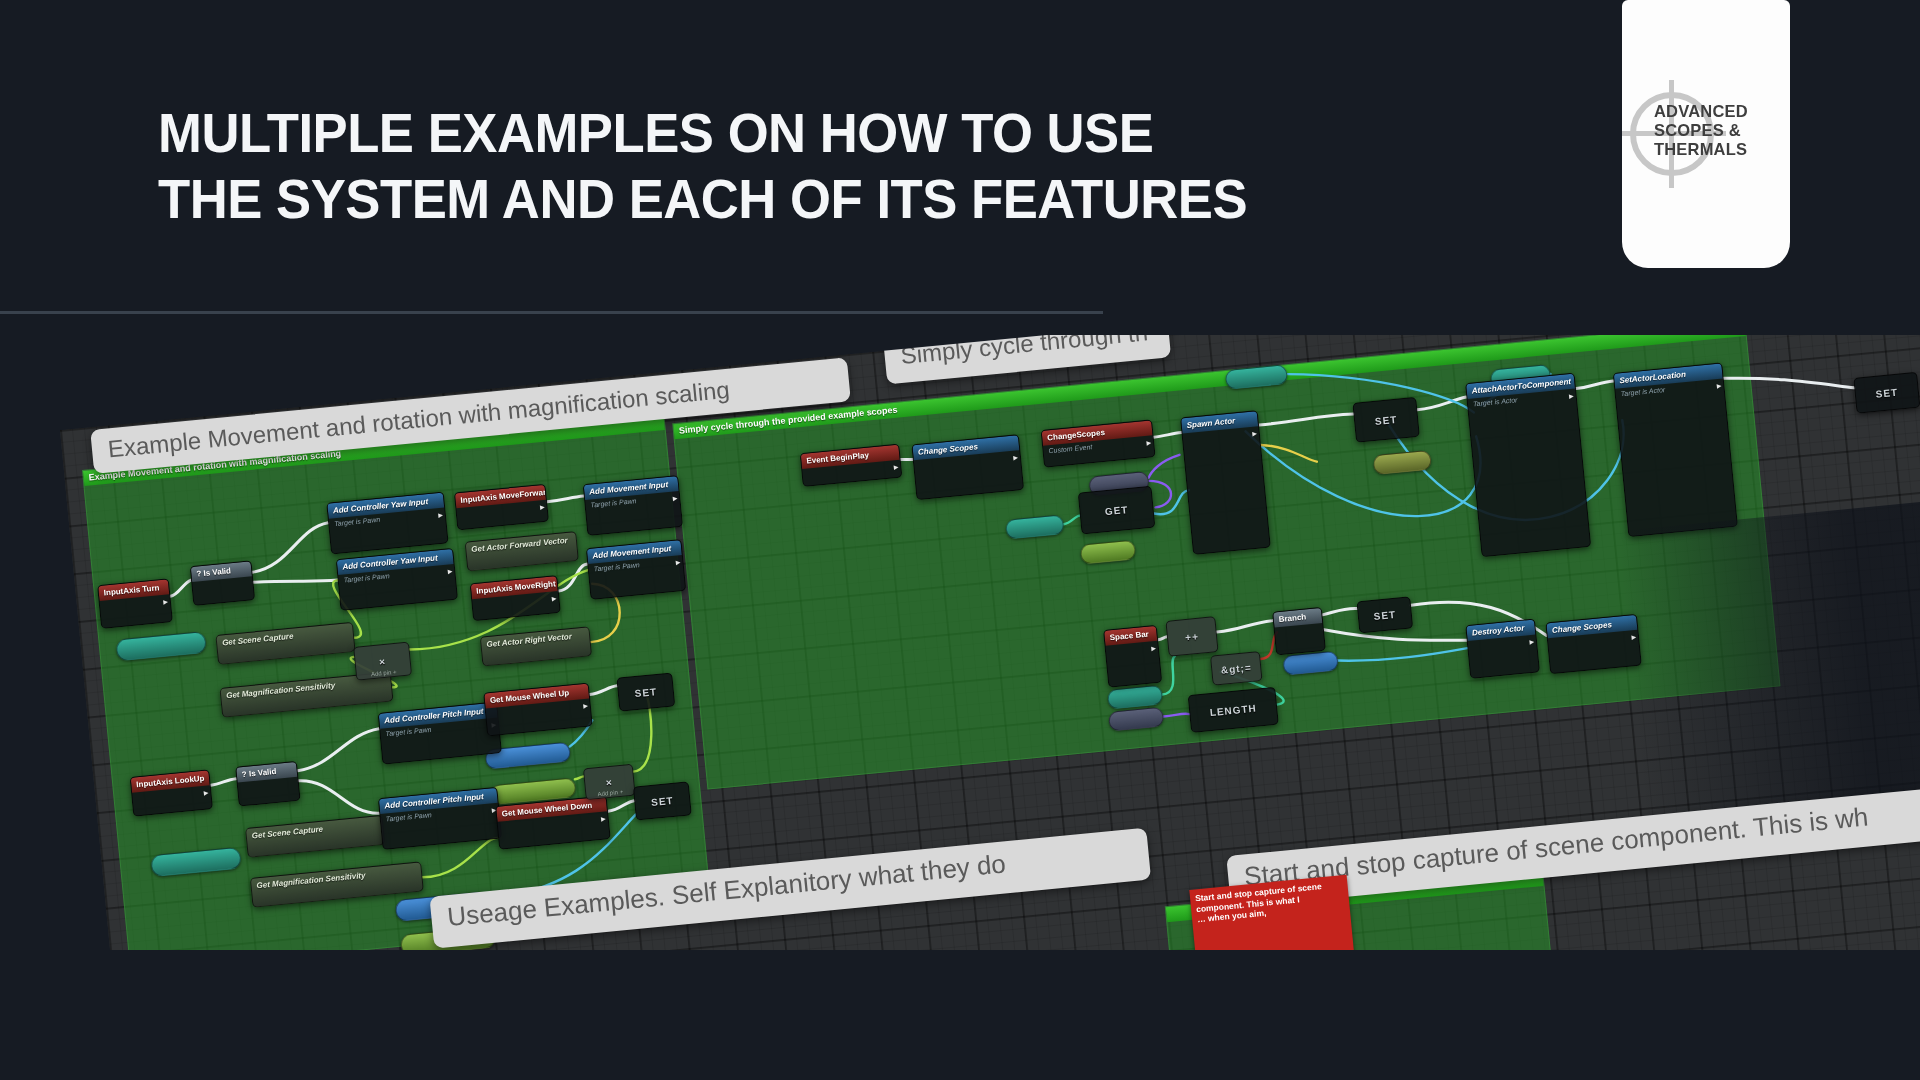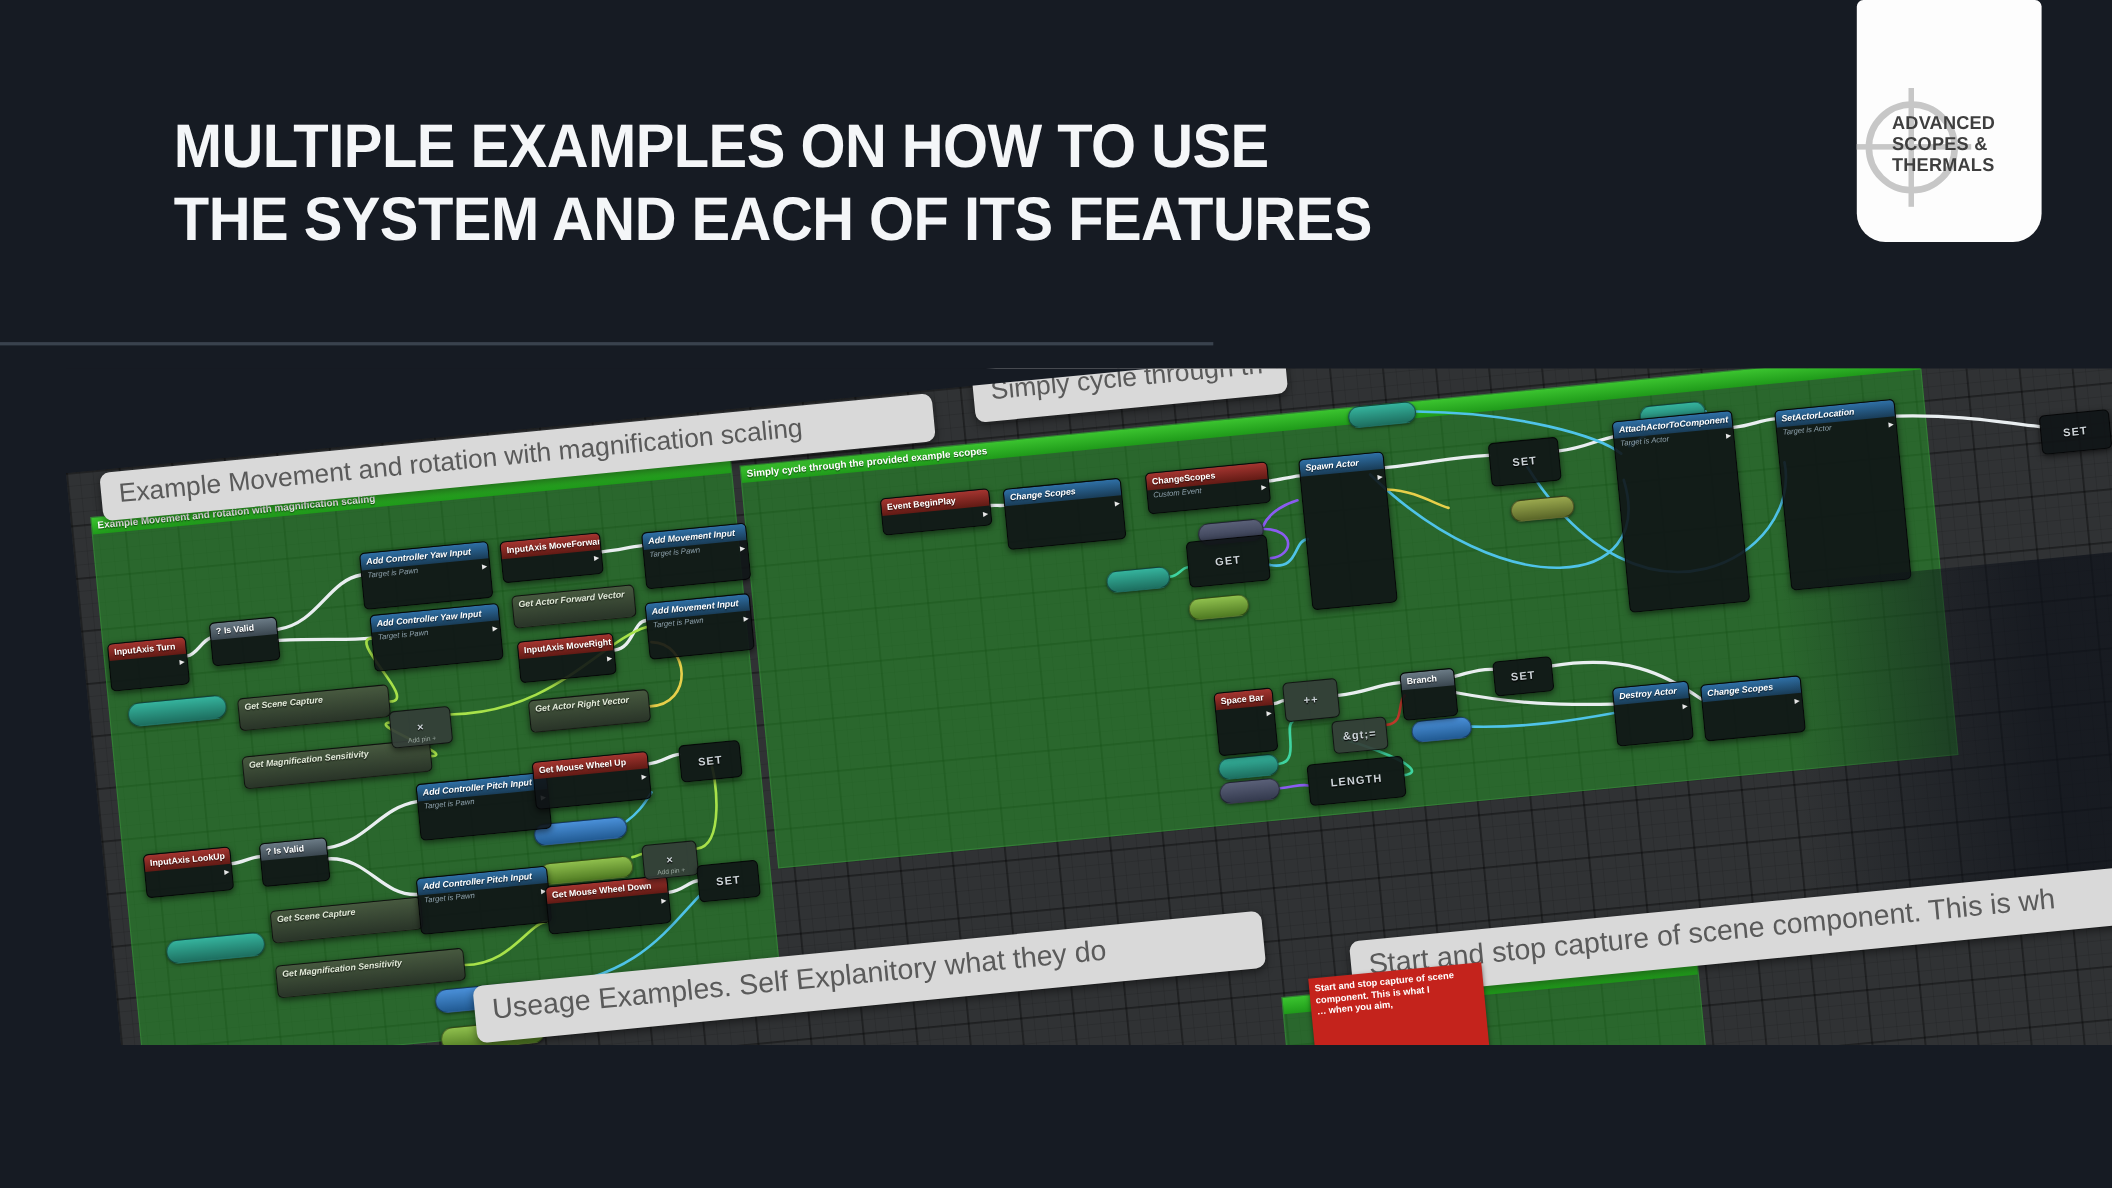--- a/index.html
+++ b/index.html
@@ -58,21 +58,21 @@
 
   .bp-note{position:absolute;background:#c4231c;color:#fff;z-index:6;padding:4px 5px;box-sizing:border-box;
     font:bold 8.5px/10.5px "Liberation Sans",sans-serif;box-shadow:0 2px 5px rgba(0,0,0,.5);}
 
   
   .title{position:absolute;left:158px;top:100px;z-index:5;color:#f4f6f8;
     font-weight:800;font-size:56px;line-height:66px;letter-spacing:-.5px;
     transform:scaleX(.94);transform-origin:0 0;white-space:nowrap;}
   .divider{position:absolute;left:0;top:311px;width:1103px;height:3px;background:#39424d;z-index:5;}
 
-  .logo{position:absolute;left:1688px;top:0;width:168px;height:220px;background:#fdfdfd;
+  .logo{position:absolute;left:1622px;top:0;width:168px;height:268px;background:#fdfdfd;
     border-radius:6px 6px 26px 26px;z-index:7;overflow:hidden;}
   .logo-reticle{position:absolute;left:8px;top:92px;width:84px;height:84px;border:6px solid #c7c7c7;
     border-radius:50%;box-sizing:border-box;}
   .logo-reticle::before{content:"";position:absolute;left:-18px;top:33px;width:108px;height:5px;background:#c7c7c7;}
   .logo-reticle::after{content:"";position:absolute;left:33px;top:-18px;width:5px;height:108px;background:#c7c7c7;}
   .logo-text{position:absolute;left:32px;top:102px;z-index:2;color:#3e3e3e;font-weight:800;
     font-size:17px;line-height:19px;letter-spacing:.2px;transform:scaleX(.97);transform-origin:0 0;white-space:nowrap;}
 </style>
 </head>
 <body>

